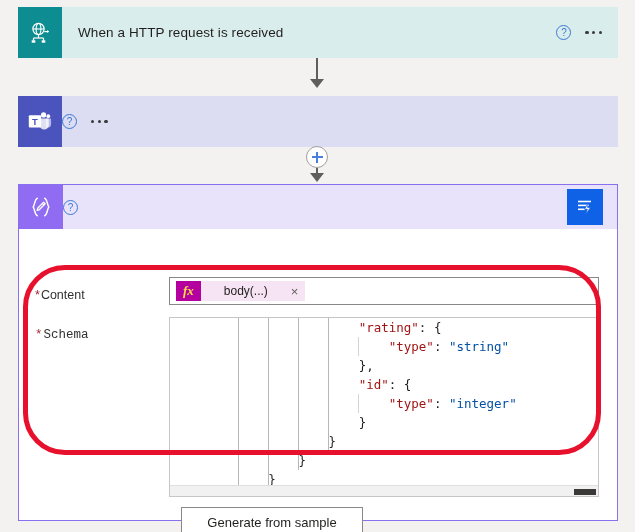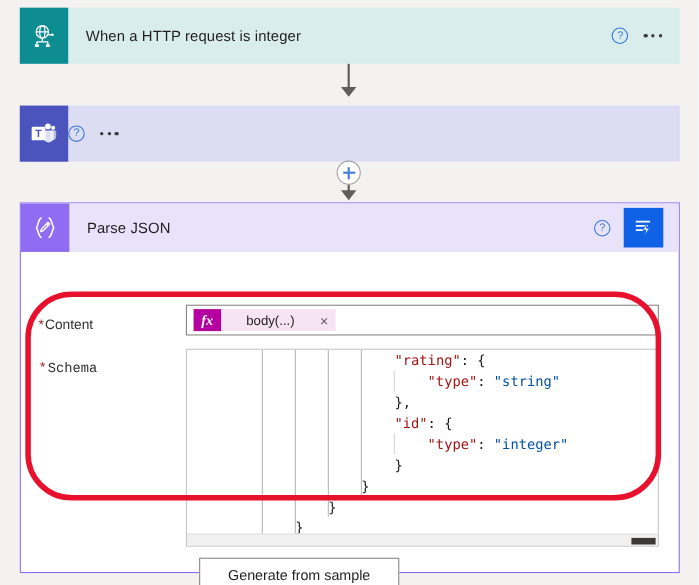--- a/index.html
+++ b/index.html
@@ -210,21 +210,21 @@
     padding-left: 6px;
   }
   .token {
     display: flex;
     align-items: center;
     height: 20px;
     background: #f6e4f4;
   }
   .token .fx {
     background: #b4009e;
-    color: #ffffff;
+    color: #fde047;
     font-style: italic;
     font-family: "Liberation Serif", serif;
     font-size: 13px;
     font-weight: bold;
     padding: 0 7px;
     height: 20px;
     display: flex;
     align-items: center;
   }
   .token .tok-text {
@@ -346,21 +346,21 @@
         <line x1="10.5" y1="13.6" x2="10.5" y2="17" stroke="#ffffff" stroke-width="1.2"></line>
         <line x1="5.5" y1="17" x2="15.5" y2="17" stroke="#ffffff" stroke-width="1.2"></line>
         <line x1="5.5" y1="17" x2="5.5" y2="19.6" stroke="#ffffff" stroke-width="1.2"></line>
         <line x1="15.5" y1="17" x2="15.5" y2="19.6" stroke="#ffffff" stroke-width="1.2"></line>
         <rect x="3.7" y="19.3" width="3.6" height="2.4" fill="#ffffff"></rect>
         <rect x="13.7" y="19.3" width="3.6" height="2.4" fill="#ffffff"></rect>
         <path d="M16.3 10.6 L20.6 10.6" stroke="#ffffff" stroke-width="1.2"></path>
         <path d="M19.2 9.1 L21 10.6 L19.2 12.1 Z" fill="#ffffff"></path>
       </svg>
     </div>
-    <div class="card-title">When a HTTP request is integer</div>
+    <div class="card-title">When a HTTP request is received</div>
     <div class="card-actions">
       <div class="help-icon">?</div>
       <div class="ellipsis-icon">
           <i></i>
           <i></i>
           <i></i>
         </div>
     </div>
   </div>
 
@@ -397,21 +397,20 @@
 
     <div id="parse-header">
       <div class="card-icon">
         <svg width="26" height="24" viewBox="0 0 26 24" aria-hidden="true">
           <path d="M9.4 3.2 C6.6 4.6 6.9 9.5 5.2 12 C6.9 14.5 6.6 19.4 9.4 20.8" fill="none" stroke="#ffffff" stroke-width="1.4" stroke-linecap="round"></path>
           <path d="M16.6 3.2 C19.4 4.6 19.1 9.5 20.8 12 C19.1 14.5 19.4 19.4 16.6 20.8" fill="none" stroke="#ffffff" stroke-width="1.4" stroke-linecap="round"></path>
           <path d="M15.6 7.1 L17.2 8.7 L11.2 14.8 L9.1 15.4 L9.7 13.3 Z" fill="none" stroke="#ffffff" stroke-width="1.3" stroke-linejoin="round"></path>
           <line x1="14.3" y1="8.4" x2="15.9" y2="10" stroke="#ffffff" stroke-width="1.1"></line>
         </svg>
       </div>
-      <div class="card-title">Parse JSON</div>
       <div class="card-actions" style="padding-right:62px;">
         <div class="help-icon">?</div>
       </div>
       <div id="flow-btn">
         <svg width="22" height="22" viewBox="0 0 22 22" aria-hidden="true">
           <line x1="4" y1="5.5" x2="17" y2="5.5" stroke="#ffffff" stroke-width="1.6"></line>
           <line x1="4" y1="9.4" x2="15" y2="9.4" stroke="#ffffff" stroke-width="1.6"></line>
           <line x1="4" y1="13.3" x2="11" y2="13.3" stroke="#ffffff" stroke-width="1.6"></line>
           <path d="M14.6 6.6 L10.4 13.2 L13.3 13.2 L11.6 18.6 L16.6 11.4 L13.6 11.4 Z" fill="#ffffff" stroke="#0f62e6" stroke-width="0.8"></path>
         </svg>

